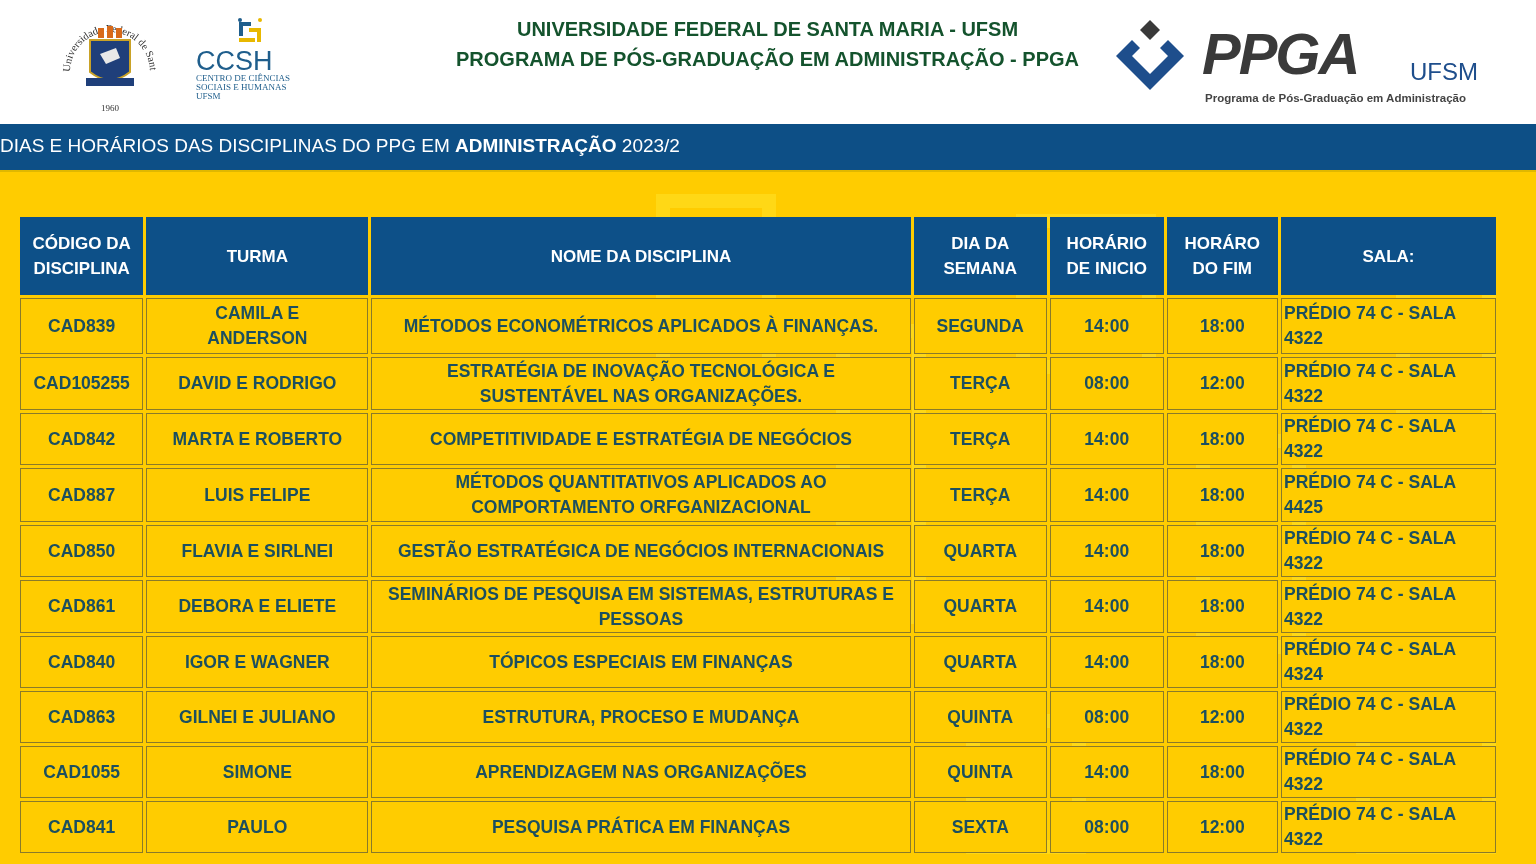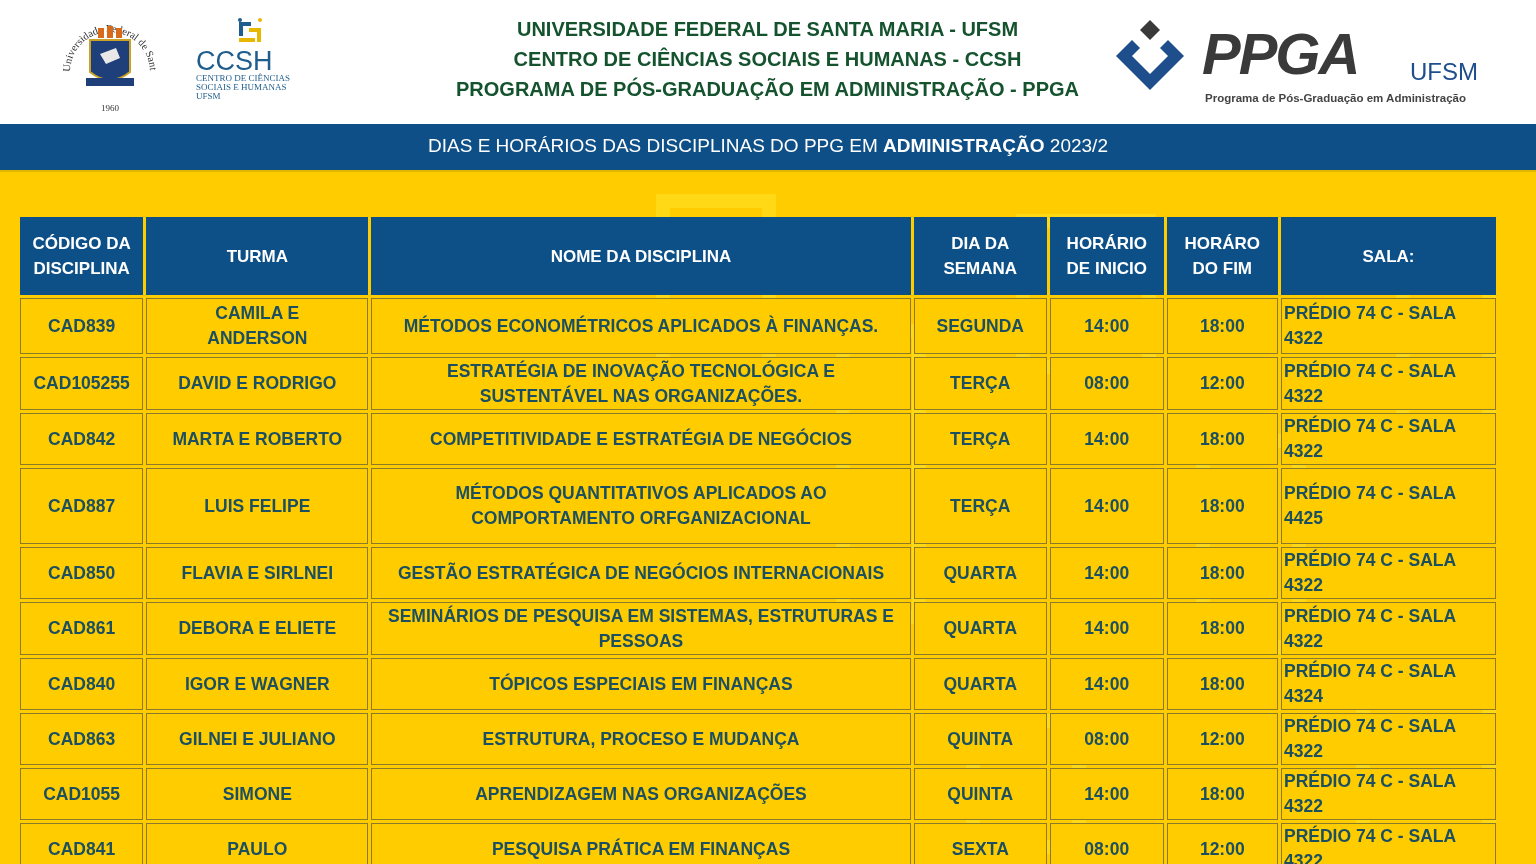--- a/index.html
+++ b/index.html
@@ -14,21 +14,21 @@
   .ccsh-sub { color: #1f5e8c; font-size: 9px; line-height: 9px; font-family: "Liberation Serif", serif; }
 
   .titles { position: absolute; left: 420px; top: 14px; width: 695px; text-align: center; }
   .titles div { font-weight: bold; font-size: 20px; line-height: 30px; color: #14532d; }
 
   .ppga-logo { position: absolute; left: 1110px; top: 14px; width: 400px; height: 100px; }
   .ppga-word { position: absolute; left: 92px; top: 0px; font-size: 58px; font-weight: bold; font-style: italic; color: #3a3a3a; line-height: 80px; letter-spacing: -2px; }
   .ppga-ufsm { position: absolute; left: 300px; top: 44px; font-size: 24px; color: #1e4e8c; }
   .ppga-sub { position: absolute; left: 95px; top: 78px; font-size: 11.5px; color: #444; font-weight: bold; }
 
-  .band { position: absolute; left: 0; top: 124px; width: 1536px; height: 48px; background: #0d4f86; border-bottom: 2px solid #e0b800; color: #fff; text-align: center; font-size: 19px; line-height: 44px; }
+  .band { position: absolute; left: 0; top: 124px; width: 1536px; height: 48px; background: #0d4f86; border-bottom: 2px solid #e0b800; color: #fff; font-size: 19px; line-height: 44px; }
   .band b { font-weight: bold; }
 
   .bg-deco { position: absolute; top: 174px; right: 0; width: 900px; height: 690px; overflow: hidden; }
   .deco { position: absolute; border: 14px solid rgba(255,225,40,0.55); }
 
   table.sched { position: absolute; left: 17px; top: 214px; width: 1482px; border-collapse: separate; border-spacing: 3px; }
   table.sched th { background: #0d5088; color: #ffffff; font-weight: bold; font-size: 17px; line-height: 25px; text-align: center; vertical-align: middle; height: 78px; padding: 0 4px; }
   table.sched td { background: #ffcc00; color: #1c4f5f; font-weight: bold; font-size: 17.5px; line-height: 25px; text-align: center; vertical-align: middle; border: 1px solid #8a7a2a; padding: 0 2px; white-space: normal; }
   td.sala { text-align: left !important; white-space: nowrap; padding-left: 2px !important; margin-top: 45px; }
 </style>
@@ -65,21 +65,20 @@
       </svg>
     </div>
     <div class="ccsh-big">CCSH</div>
     <div class="ccsh-sub">CENTRO DE CIÊNCIAS</div>
     <div class="ccsh-sub">SOCIAIS E HUMANAS</div>
     <div class="ccsh-sub">UFSM</div>
   </div>
 
   <div class="titles">
     <div>UNIVERSIDADE FEDERAL DE SANTA MARIA - UFSM</div>
-    <div>CENTRO DE CIÊNCIAS SOCIAIS E HUMANAS - CCSH</div>
     <div>PROGRAMA DE PÓS-GRADUAÇÃO EM ADMINISTRAÇÃO - PPGA</div>
   </div>
 
   <div class="ppga-logo">
     <svg width="80" height="80" viewBox="0 0 80 80" style="position:absolute;left:0;top:4px;">
       <polygon points="40,2 50,12 40,22 30,12" fill="#3a3a3a"></polygon>
       <polygon points="14,28 24,18 40,34 56,18 66,28 40,54 14,28" fill="none"></polygon>
       <path d="M6 38 L22 22 L30 30 L22 38 L40 56 L58 38 L50 30 L58 22 L74 38 L40 72 Z" fill="#1e4e8c"></path>
     </svg>
     <div class="ppga-word">PPGA</div>
@@ -138,21 +137,21 @@
       <td>MARTA E ROBERTO</td>
       <td>COMPETITIVIDADE E ESTRATÉGIA DE NEGÓCIOS</td>
       <td>TERÇA</td>
       <td>14:00</td>
       <td>18:00</td>
       <td class="sala">PRÉDIO 74 C - SALA 4322</td>
     </tr>
     <tr style="height:53px">
       <td>CAD887</td>
       <td>LUIS FELIPE</td>
-      <td style="padding:12px 70px">MÉTODOS QUANTITATIVOS APLICADOS AO COMPORTAMENTO ORFGANIZACIONAL</td>
+      <td style="padding:1px 70px">MÉTODOS QUANTITATIVOS APLICADOS AO COMPORTAMENTO ORFGANIZACIONAL</td>
       <td>TERÇA</td>
       <td>14:00</td>
       <td>18:00</td>
       <td class="sala">PRÉDIO 74 C - SALA 4425</td>
     </tr>
     <tr style="height:28px">
       <td>CAD850</td>
       <td>FLAVIA E SIRLNEI</td>
       <td>GESTÃO ESTRATÉGICA DE NEGÓCIOS INTERNACIONAIS</td>
       <td>QUARTA</td>

